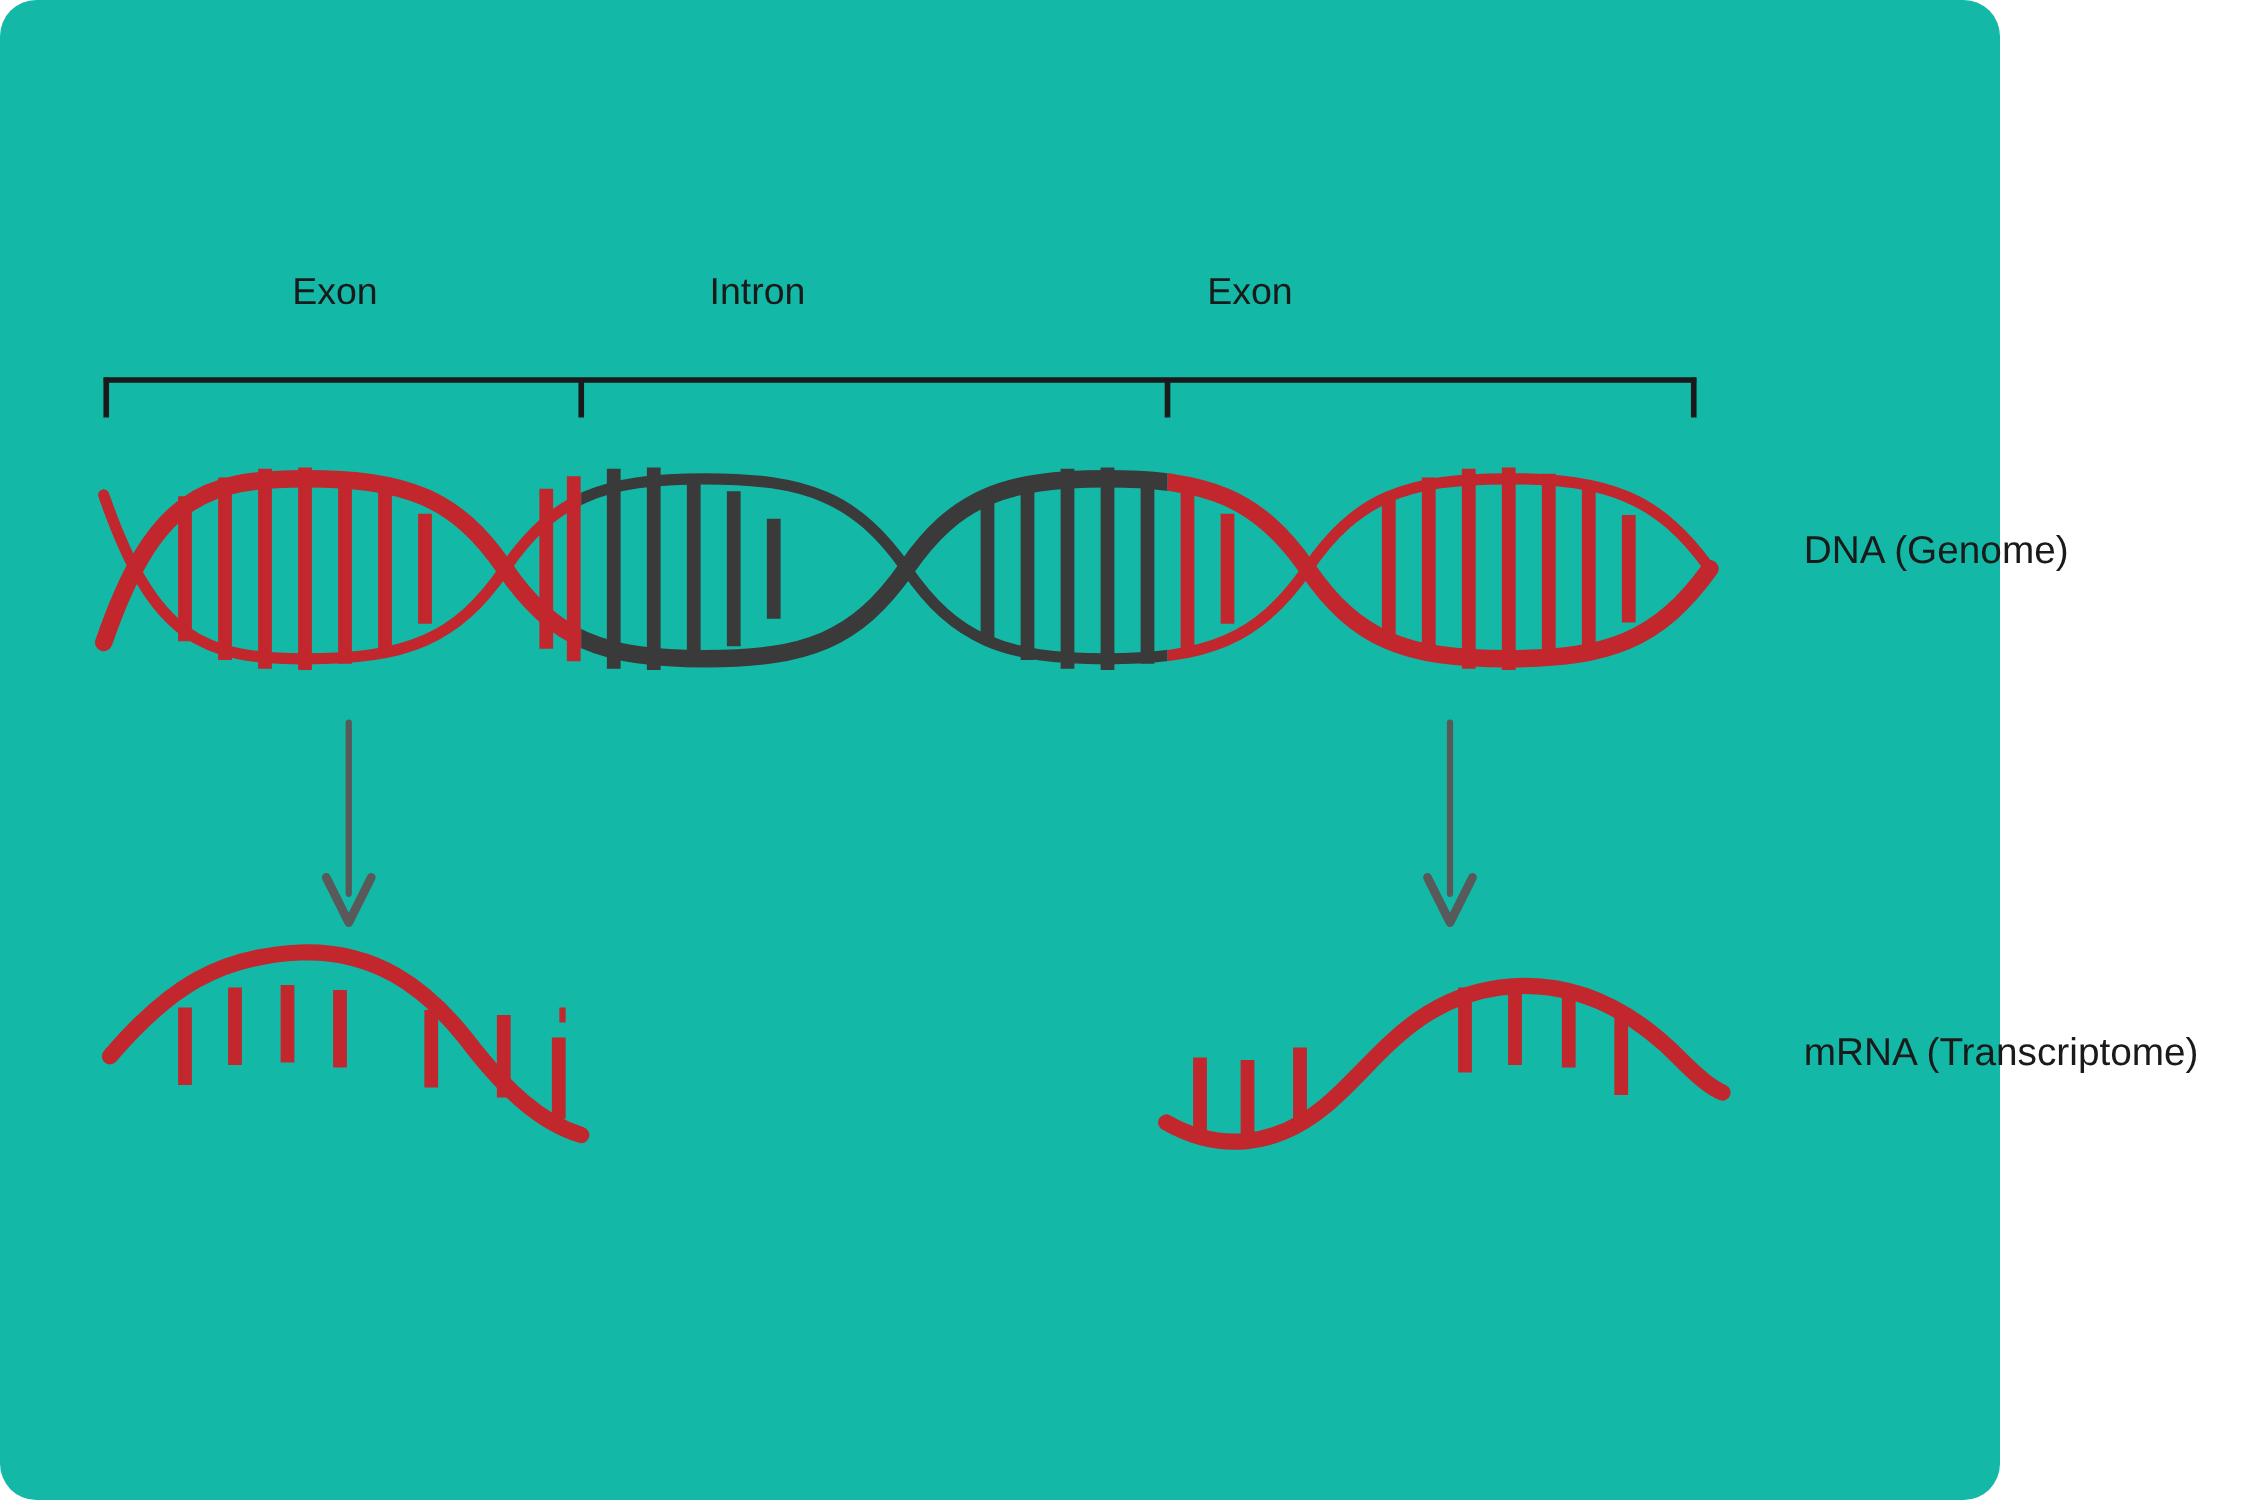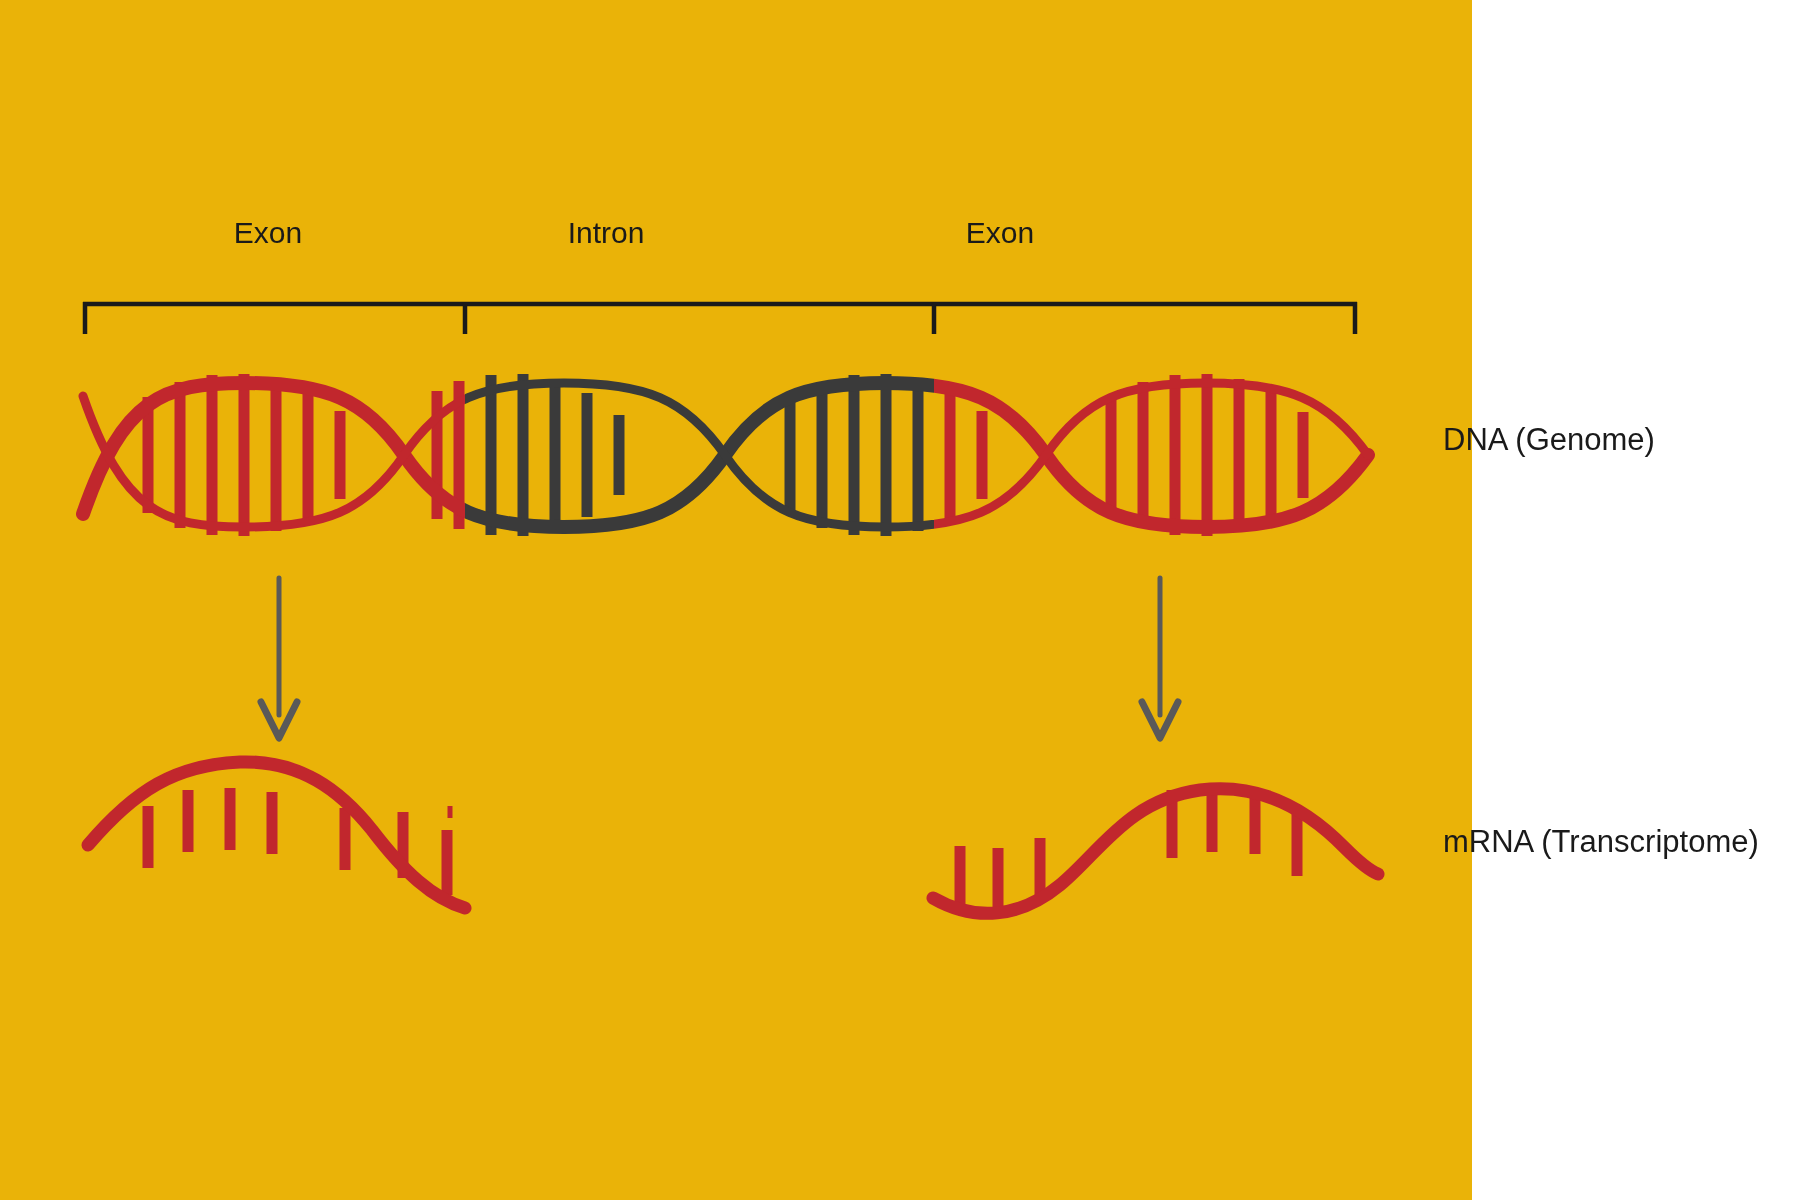--- a/index.html
+++ b/index.html
@@ -8,23 +8,24 @@
     background: #ffffff;
   }
   body {
     width: 1800px;
     height: 1200px;
     font-family: "Liberation Sans", sans-serif;
     overflow: hidden;
   }
   #figure {
     position: relative;
-    width: 1472px;
+    width: 1600px;
     height: 1200px;
-    background: #eab308;
+    background: #14b8a6;
+    border-radius: 29px;
   }
   #figure svg {
     display: block;
   }
   .seg-label {
     font-family: "Liberation Sans", sans-serif;
     font-size: 30px;
     fill: #1a1a1a;
     text-anchor: middle;
   }

